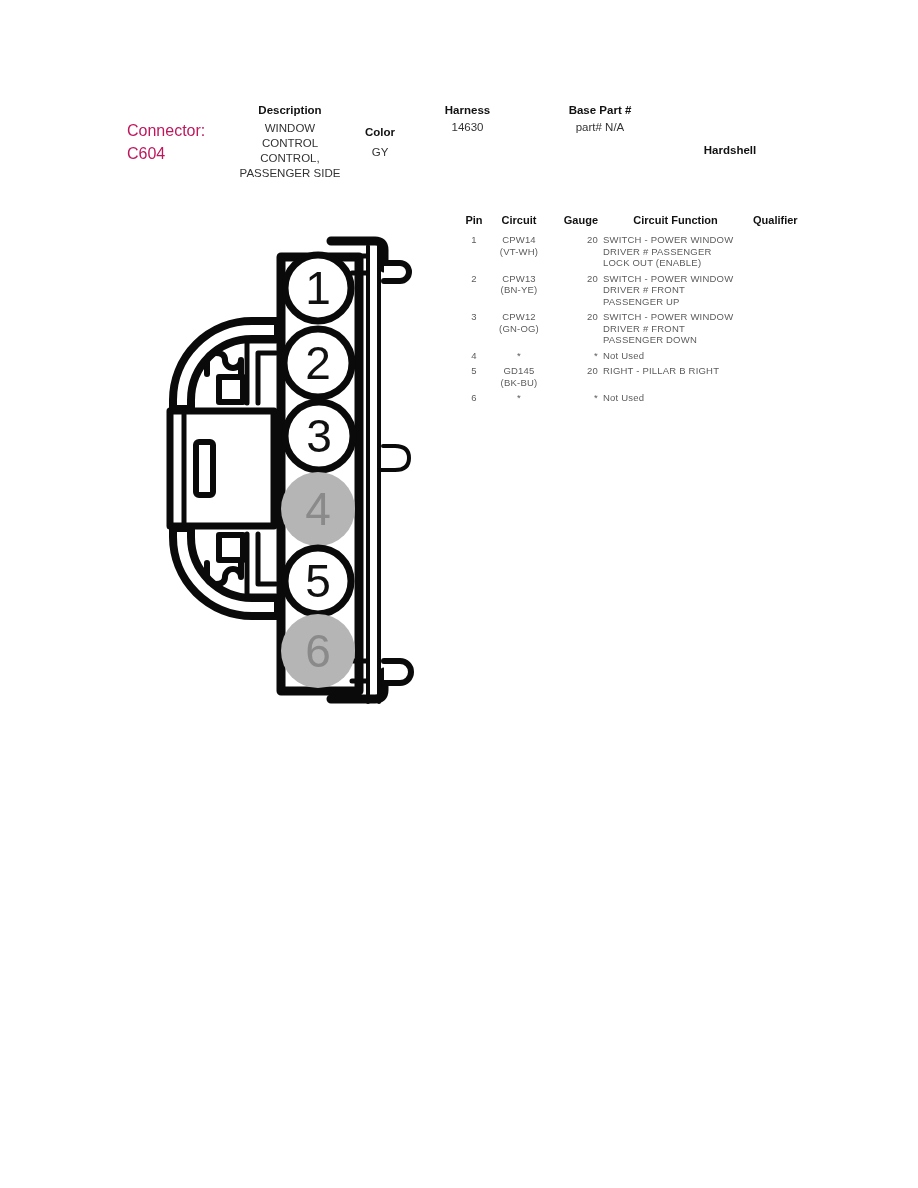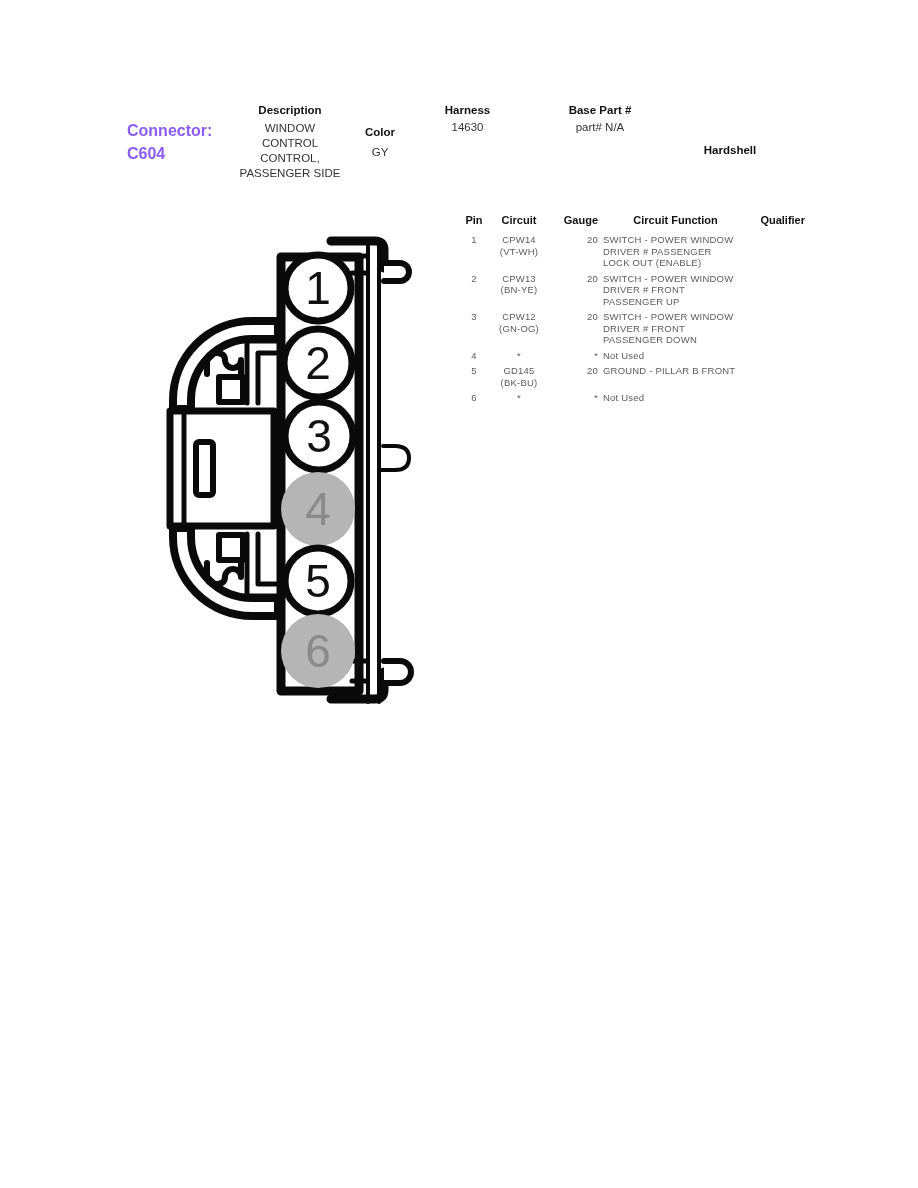--- a/index.html
+++ b/index.html
@@ -2,41 +2,41 @@
 <html><head>
 <meta charset="utf-8">
 <style>
   html,body{margin:0;padding:0;background:#fff;}
   body{
     width:918px;height:1188px;position:relative;overflow:hidden;
     font-family:"Liberation Sans", sans-serif;color:#222;
   }
   .abs{position:absolute;}
   
-  .connector-label{left:127px;top:119px;font-size:16px;font-weight:bold;color:#8b5cf6;line-height:23px;}
+  .connector-label{left:127px;top:119px;font-size:16px;font-weight:normal;color:#be185d;line-height:23px;}
   .col-head{font-size:11.5px;font-weight:bold;color:#111;text-align:center;}
   .col-val{font-size:11.5px;color:#333;text-align:center;}
   .desc-head{left:225px;top:104px;width:130px;}
   .desc-val{left:218px;top:121px;width:144px;line-height:15px;}
   .color-head{left:352px;top:126px;width:56px;}
   .color-val{left:352px;top:146px;width:56px;}
   .harness-head{left:420px;top:104px;width:95px;}
   .harness-val{left:420px;top:121px;width:95px;}
   .basepart-head{left:550px;top:104px;width:100px;}
   .basepart-val{left:550px;top:121px;width:100px;}
   .hardshell-head{left:690px;top:104px;width:80px;margin-top:40px;}
   
   .pin-table-head{left:460px;top:214px;width:345px;display:flex;font-size:11px;font-weight:bold;color:#111;}
   .pin-rows{left:460px;top:234px;width:345px;font-size:9.5px;color:#5c5c5c;letter-spacing:.2px;}
   .t-row{display:flex;margin-bottom:4px;line-height:11.5px;}
   .c-pin{width:28px;text-align:center;flex:none;}
   .c-circuit{width:62px;text-align:center;flex:none;}
   .c-gauge{width:48px;text-align:right;flex:none;}
   .c-func{width:150px;text-align:left;padding-left:5px;flex:none;}
-  .c-qual{width:52px;text-align:right;flex:none;}
+  .c-qual{width:52px;text-align:left;flex:none;}
   .pin-table-head .c-func{text-align:center;padding-left:0;width:155px;}
   .line{display:block;}
   
   svg{position:absolute;left:0;top:0;}
   .pin-number{font-family:"Liberation Sans",sans-serif;font-size:46px;text-anchor:middle;}
 </style>
 </head>
 <body>
 
 <div class="abs connector-label">
@@ -184,21 +184,21 @@
       <div class="c-qual"></div>
     </div>
     <div class="t-row">
       <div class="c-pin">5</div>
       <div class="c-circuit">
         <div class="line">GD145</div>
         <div class="line">(BK-BU)</div>
       </div>
       <div class="c-gauge">20</div>
       <div class="c-func">
-        <div class="line">GROUND - PILLAR B FRONT</div>
+        <div class="line">RIGHT - PILLAR B RIGHT</div>
       </div>
       <div class="c-qual"></div>
     </div>
     <div class="t-row">
       <div class="c-pin">6</div>
       <div class="c-circuit">
         <div class="line">*</div>
       </div>
       <div class="c-gauge">*</div>
       <div class="c-func">

